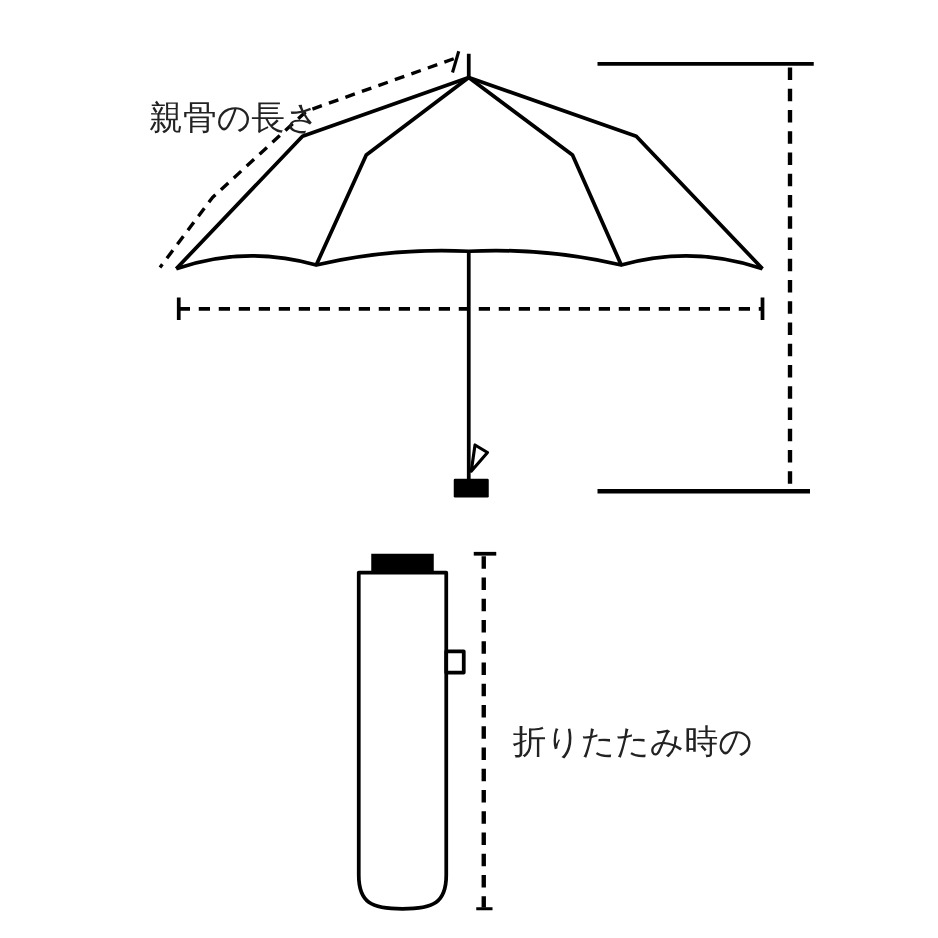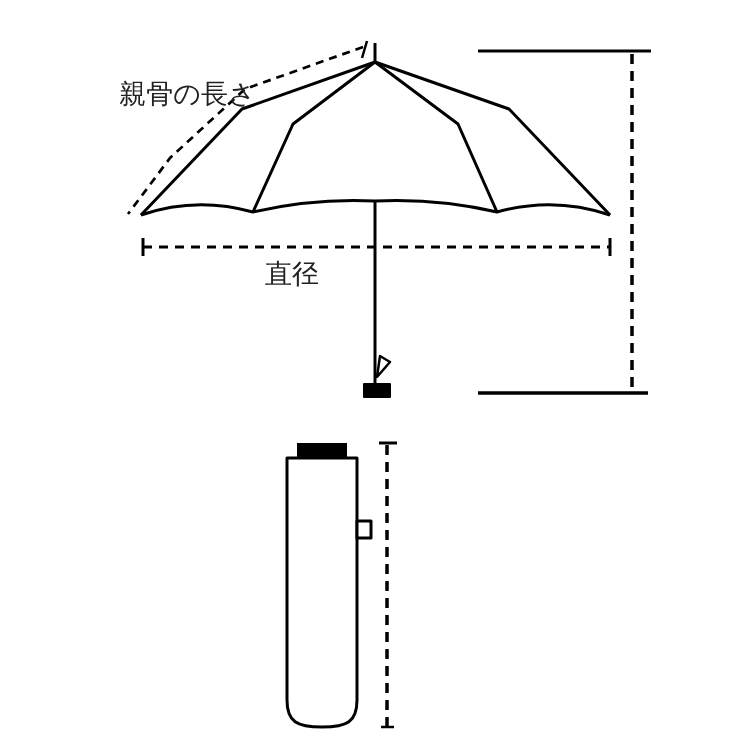--- a/index.html
+++ b/index.html
@@ -108,20 +108,20 @@
       <path d="M379,443 L397,443" stroke-width="3"></path>
       <path d="M381,727 L394,727" stroke-width="2.5"></path>
     </g>
   </svg>
 
   <div class="label label-rib">
     <span class="line">親骨の長さ</span>
   </div>
 
   <div class="label label-diameter">
-    <span class="line">直径</span>
   </div>
 
 
   <div class="label label-folded">
+    <span class="line">折りたたみ時の</span>
   </div>
 
 </div>
 
 </body></html>

